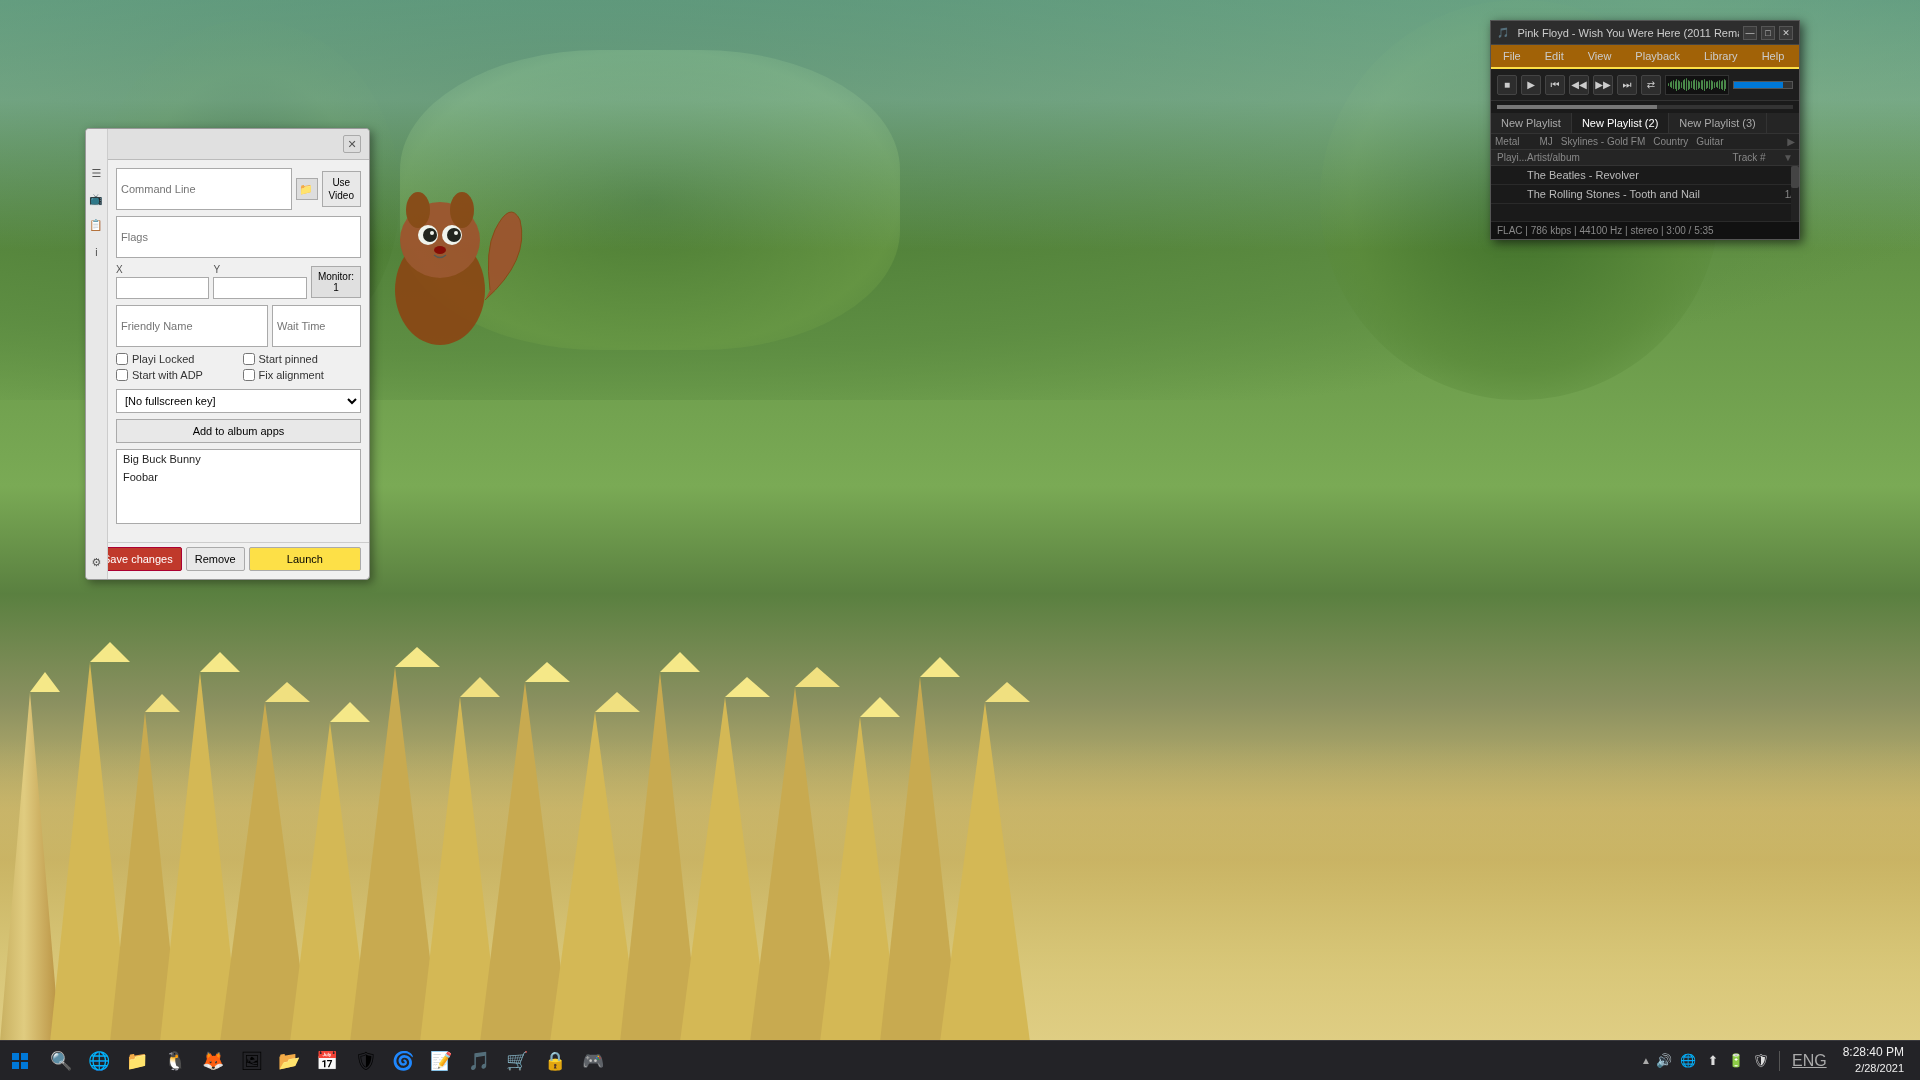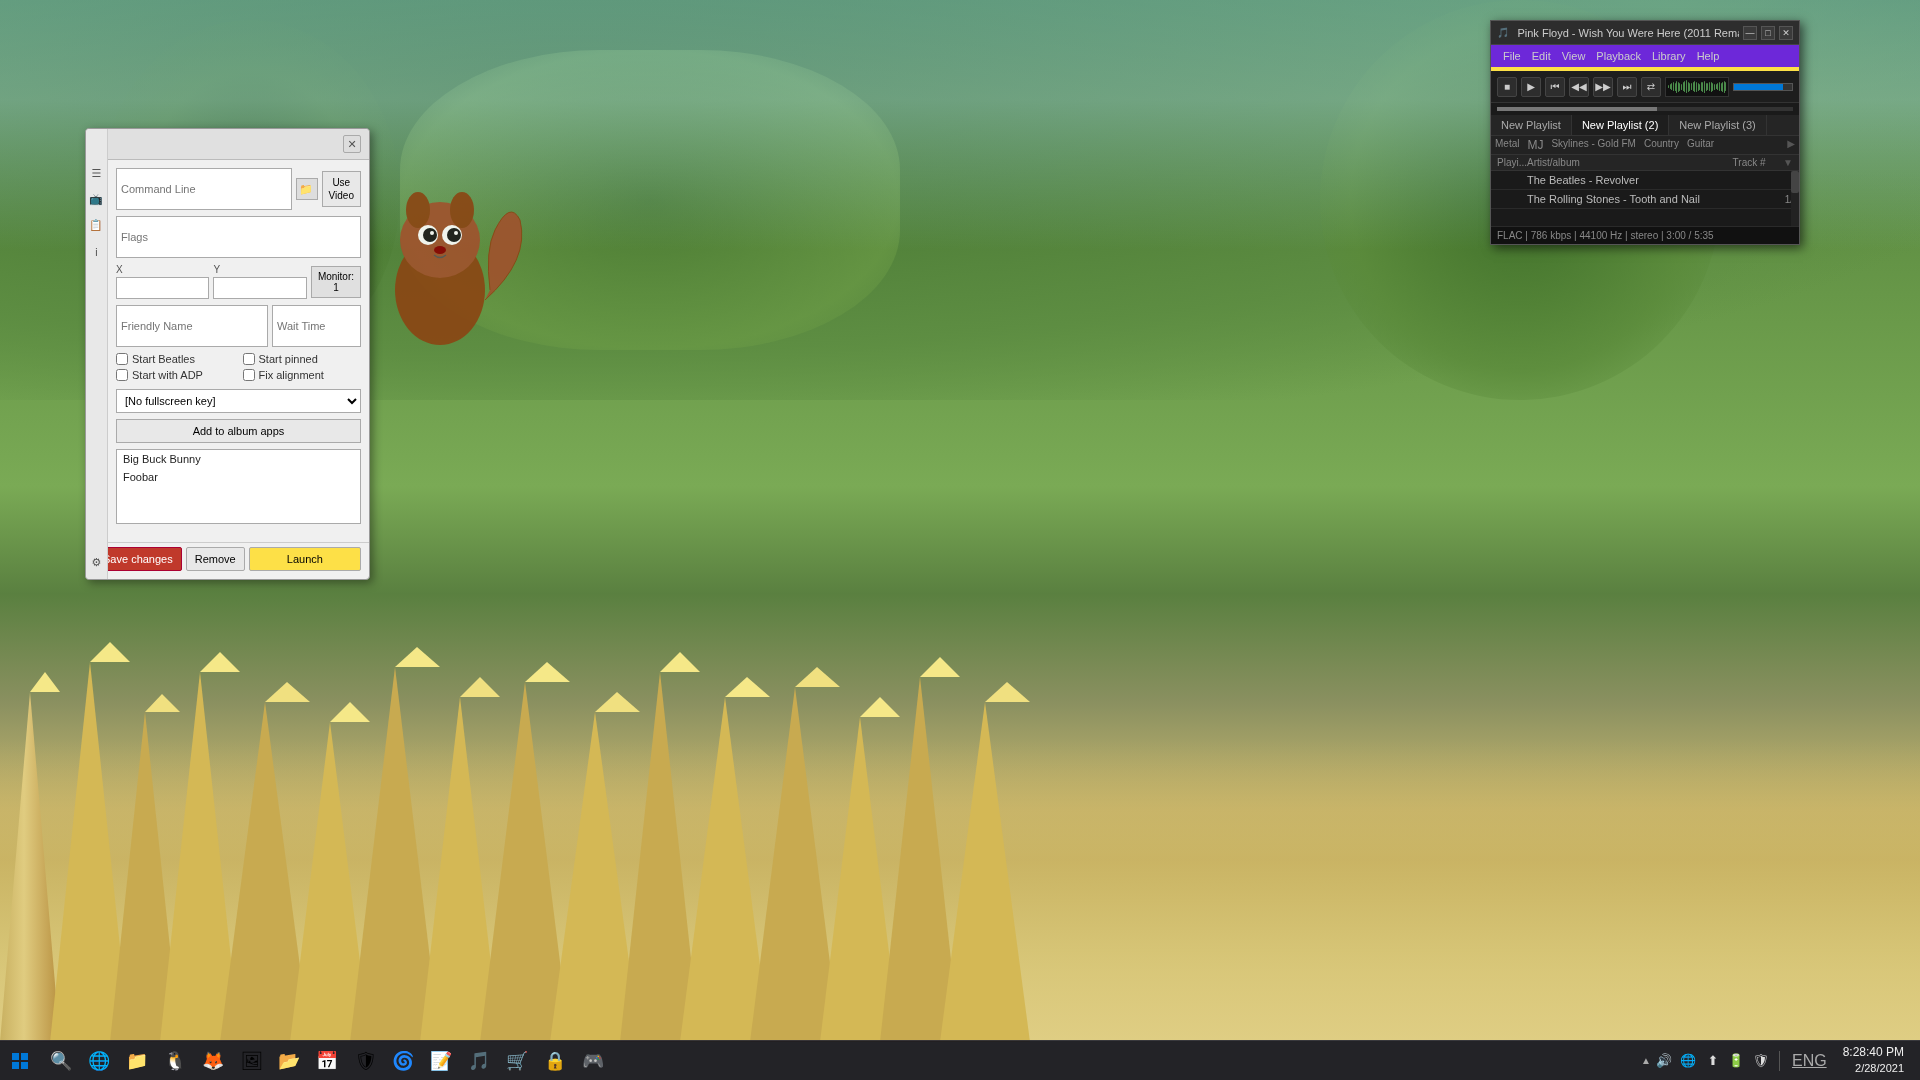--- a/index.html
+++ b/index.html
@@ -379,24 +379,24 @@
       align-items: center;
       justify-content: center;
       font-size: 9px;
       color: #ccc;
       cursor: pointer;
       border: 1px solid #555;
       background: #3a3a3a;
     }
 
     #media-menubar {
-      background: #6d28d9;
-      border-bottom: 4px solid #fde047;
-      display: flex;
-      gap: 3px;
+      background: #a16207;
+      border-bottom: 2px solid #fde047;
+      display: flex;
+      gap: 16px;
       padding: 3px 8px;
     }
 
     .menu-item {
       font-size: 11px;
       color: #ccc;
       cursor: pointer;
       padding: 2px 4px;
     }
 
@@ -691,21 +691,21 @@
     
     <div class="friendly-wait-row">
       <input type="text" class="text-input" style="flex: 1 1 0%;" placeholder="Friendly Name">
       <input type="text" class="text-input" style="width: 80px;" placeholder="Wait Time">
     </div>
 
     
     <div class="options-grid">
       <label class="checkbox-label">
         <input type="checkbox" style="">
-        <span>Start Beatles</span>
+        <span>Playi Locked</span>
       </label>
       <label class="checkbox-label">
         <input type="checkbox" style="">
         <span>Start pinned</span>
       </label>
       <label class="checkbox-label">
         <input type="checkbox" style="">
         <span>Start with ADP</span>
       </label>
       <label class="checkbox-label">
@@ -819,21 +819,21 @@
   </div>
 
   <div id="playlist-tabs">
     <div class="playlist-tab">New Playlist</div>
     <div class="playlist-tab active">New Playlist (2)</div>
     <div class="playlist-tab">New Playlist (3)</div>
   </div>
 
   <div style="background:#222;display:flex;border-bottom:1px solid #333;padding:2px 4px;gap:8px;overflow:hidden;">
     <span style="font-size:10px;color:#888;cursor:pointer;">Metal</span>
-    <span style="font-size:12px;color:#888;cursor:pointer;">MJ</span>
+    <span style="font-size:10px;color:#888;cursor:pointer;margin-left:12px;">MJ</span>
     <span style="font-size:10px;color:#888;cursor:pointer;">Skylines - Gold FM</span>
     <span style="font-size:10px;color:#888;cursor:pointer;">Country</span>
     <span style="font-size:10px;color:#888;cursor:pointer;">Guitar</span>
     <span style="margin-left:auto;font-size:10px;color:#555;">▶</span>
   </div>
 
   <div id="playlist-header">
     <span class="pl-col pl-col-play">Playi...</span>
     <span class="pl-col pl-col-artist">Artist/album</span>
     <span class="pl-col pl-col-track">Track #</span>

